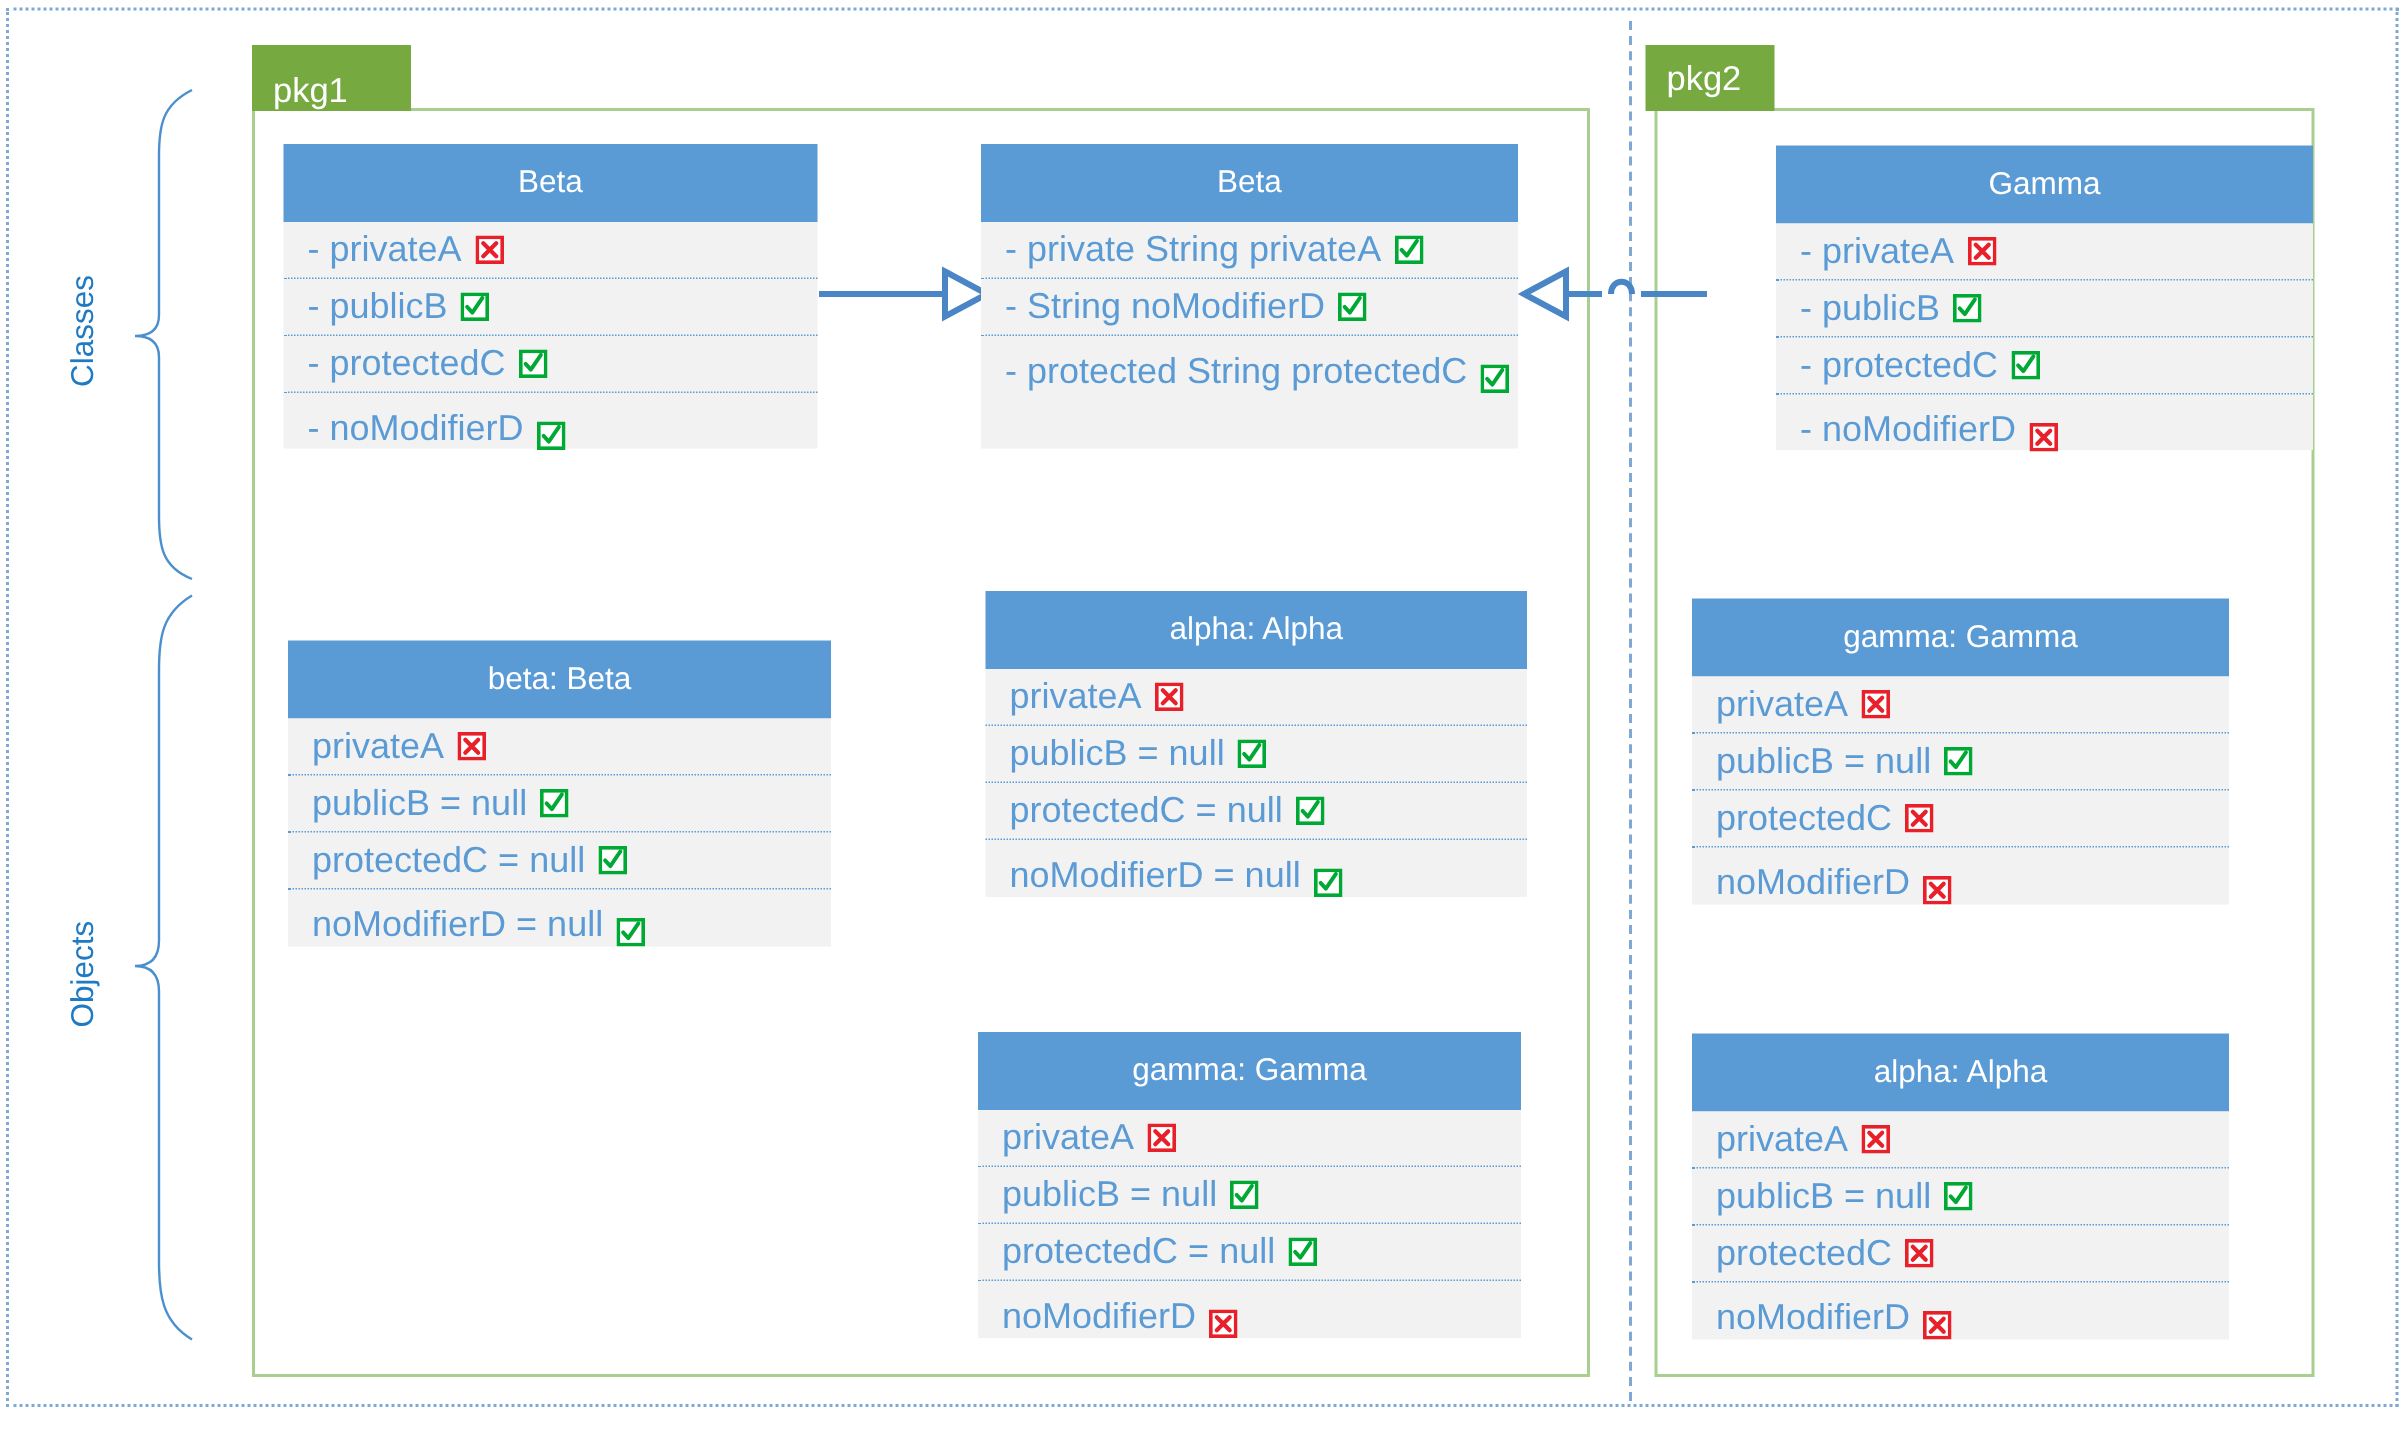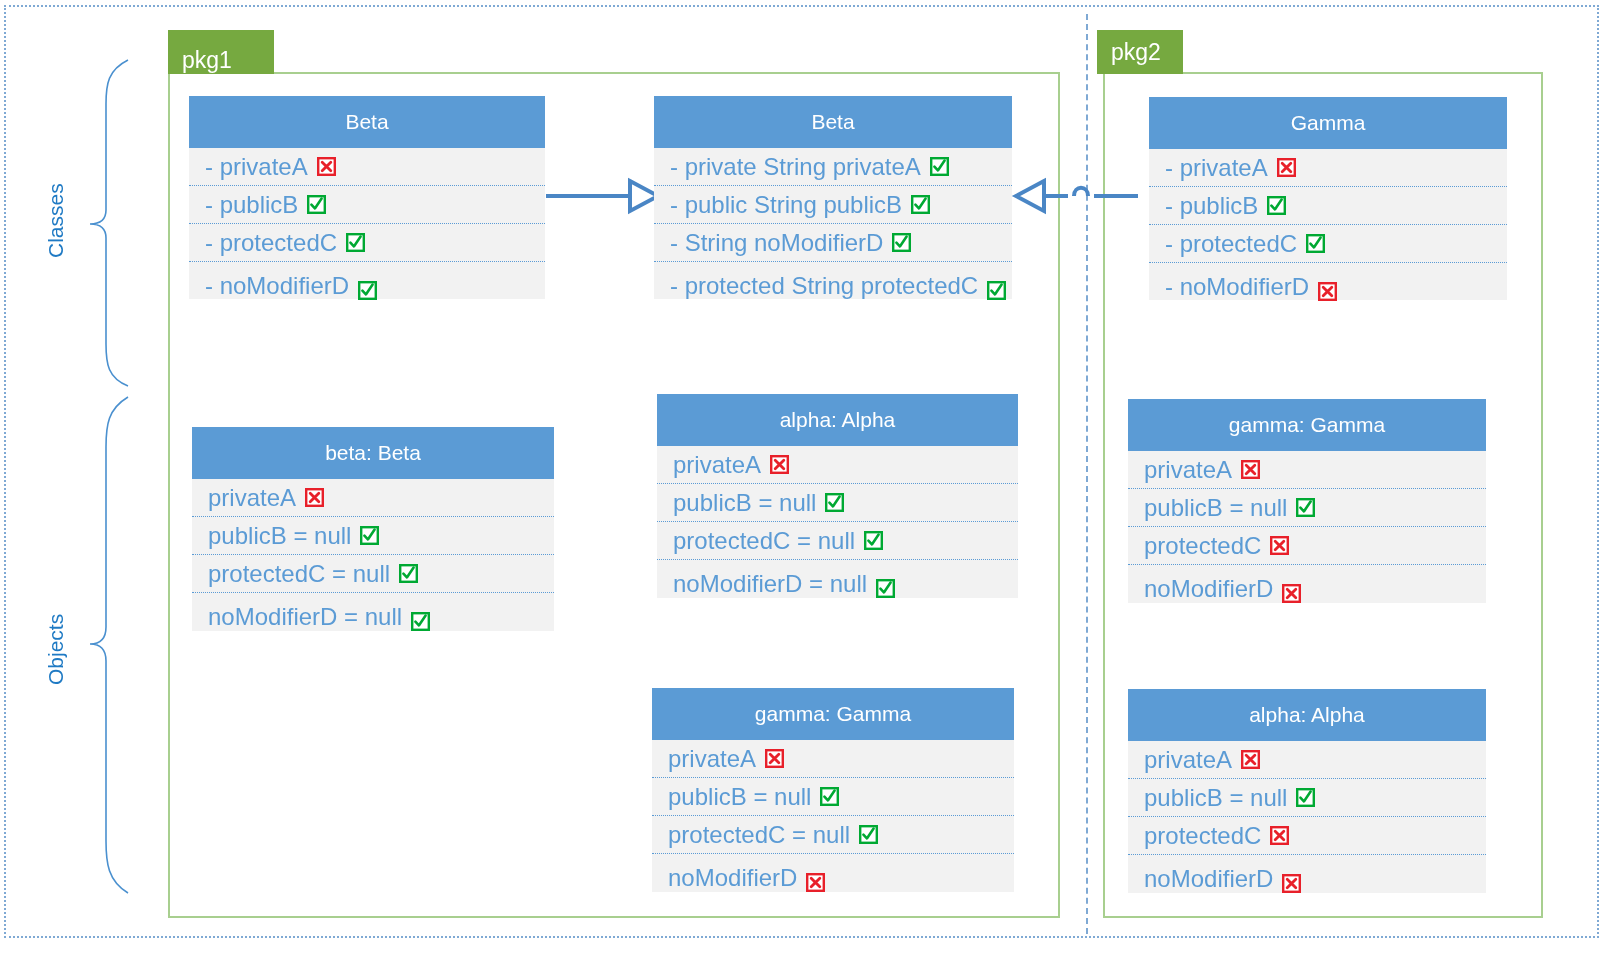--- a/index.html
+++ b/index.html
@@ -184,50 +184,41 @@
         <div class="uml-row" style="height: 38px;">
           <span class="txt">- private String privateA</span>
           <span class="mark">
             <svg viewBox="0 0 19 19" xmlns="http://www.w3.org/2000/svg">
               <rect x="1.2" y="1.2" width="16.6" height="16.6" fill="#ffffff" stroke="#00a933" stroke-width="2.4"></rect>
               <path d="M4.4 9.6 L7.9 13.4 L14.6 3.6" fill="none" stroke="#00a933" stroke-width="2.6" stroke-linecap="round" stroke-linejoin="round"></path>
             </svg>
           </span>
         </div>
         <div class="uml-row" style="height: 38px;">
-          <span class="txt">- public String publicB</span>
-          <span class="mark">
-            <svg viewBox="0 0 19 19" xmlns="http://www.w3.org/2000/svg">
-              <rect x="1.2" y="1.2" width="16.6" height="16.6" fill="#ffffff" stroke="#00a933" stroke-width="2.4"></rect>
-              <path d="M4.4 9.6 L7.9 13.4 L14.6 3.6" fill="none" stroke="#00a933" stroke-width="2.6" stroke-linecap="round" stroke-linejoin="round"></path>
-            </svg>
-          </span>
-        </div>
-        <div class="uml-row" style="height: 38px;">
           <span class="txt">- String noModifierD</span>
           <span class="mark">
             <svg viewBox="0 0 19 19" xmlns="http://www.w3.org/2000/svg">
               <rect x="1.2" y="1.2" width="16.6" height="16.6" fill="#ffffff" stroke="#00a933" stroke-width="2.4"></rect>
               <path d="M4.4 9.6 L7.9 13.4 L14.6 3.6" fill="none" stroke="#00a933" stroke-width="2.6" stroke-linecap="round" stroke-linejoin="round"></path>
             </svg>
           </span>
         </div>
         <div class="uml-row" style="height: 38px;">
           <span class="txt">- protected String protectedC</span>
           <span class="mark">
             <svg viewBox="0 0 19 19" xmlns="http://www.w3.org/2000/svg">
               <rect x="1.2" y="1.2" width="16.6" height="16.6" fill="#ffffff" stroke="#00a933" stroke-width="2.4"></rect>
               <path d="M4.4 9.6 L7.9 13.4 L14.6 3.6" fill="none" stroke="#00a933" stroke-width="2.6" stroke-linecap="round" stroke-linejoin="round"></path>
             </svg>
           </span>
         </div>
       </div>
   </div>
 
-  <div class="uml-box" style="left:1149px;top:97px;width:358px;height:203px;">
+  <div class="uml-box" style="left:1184px;top:97px;width:358px;height:203px;">
     <div class="uml-title" style="height:52px;">
         <span>Gamma</span>
       </div>
     <div class="uml-body" style="height:151px;">
         <div class="uml-row" style="height: 38px;">
           <span class="txt">- privateA</span>
           <span class="mark">
             <svg viewBox="0 0 19 19" xmlns="http://www.w3.org/2000/svg">
               <rect x="1.2" y="1.2" width="16.6" height="16.6" fill="#ffffff" stroke="#e8202a" stroke-width="2.4"></rect>
               <path d="M5.2 5.2 L13.8 13.8 M13.8 5.2 L5.2 13.8" fill="none" stroke="#e8202a" stroke-width="2.8" stroke-linecap="round"></path>

